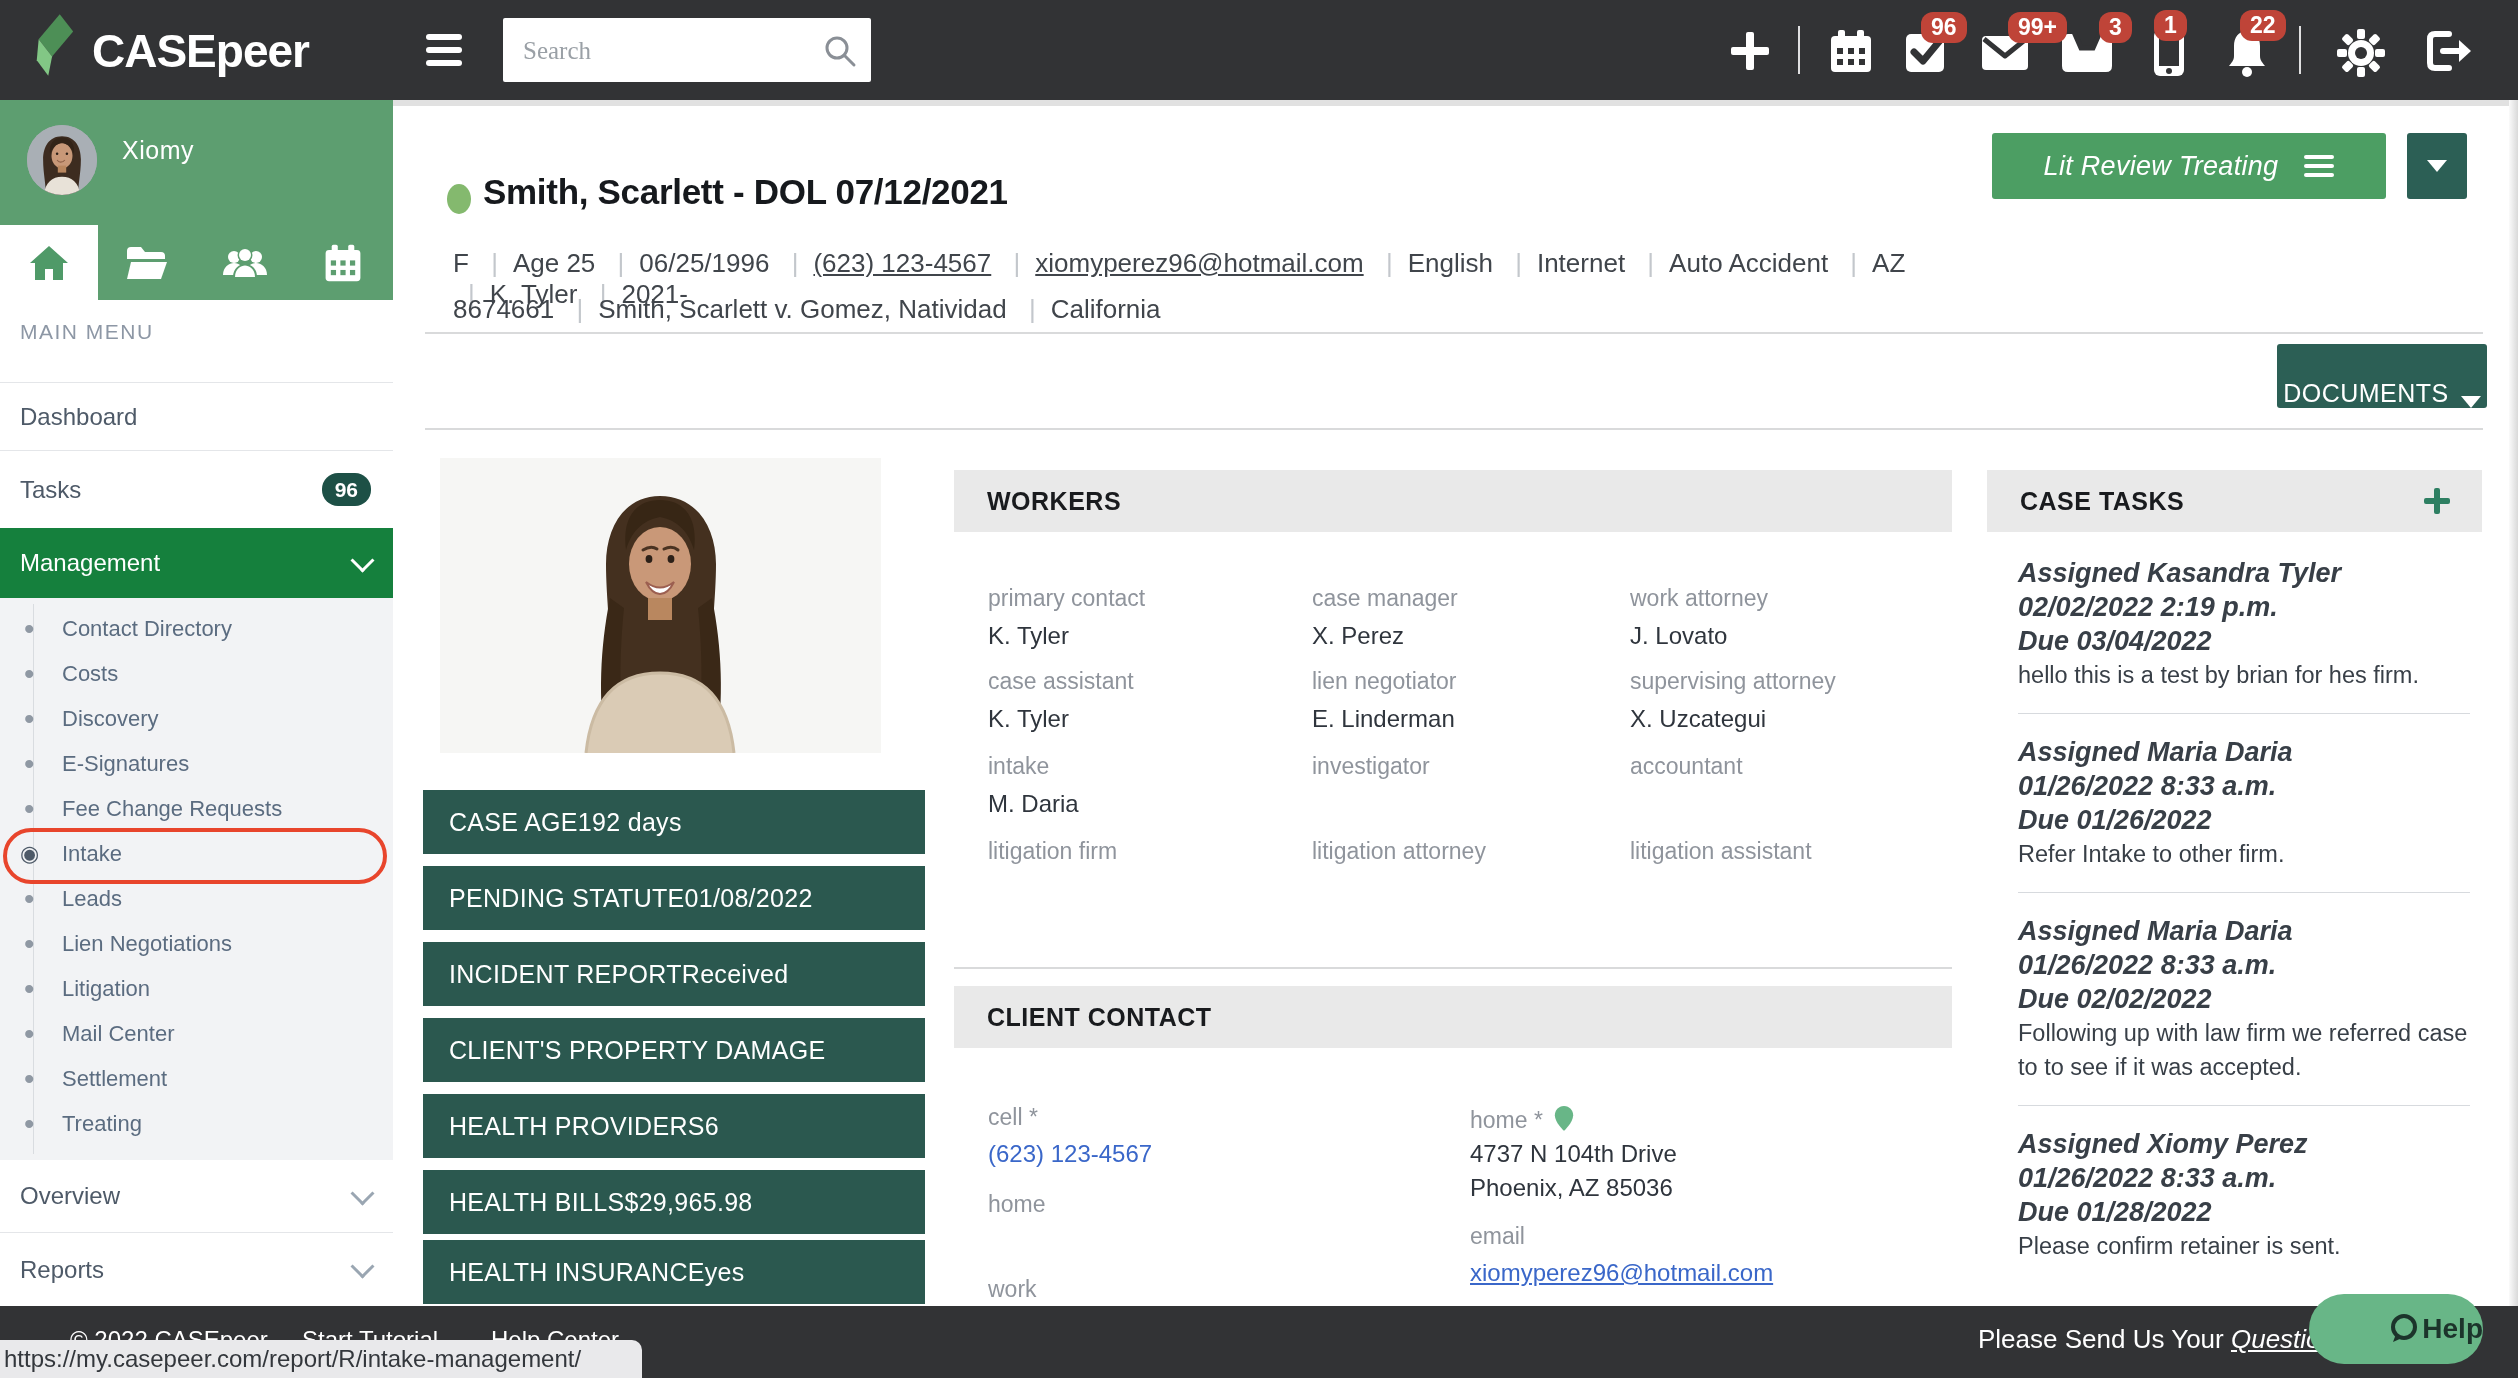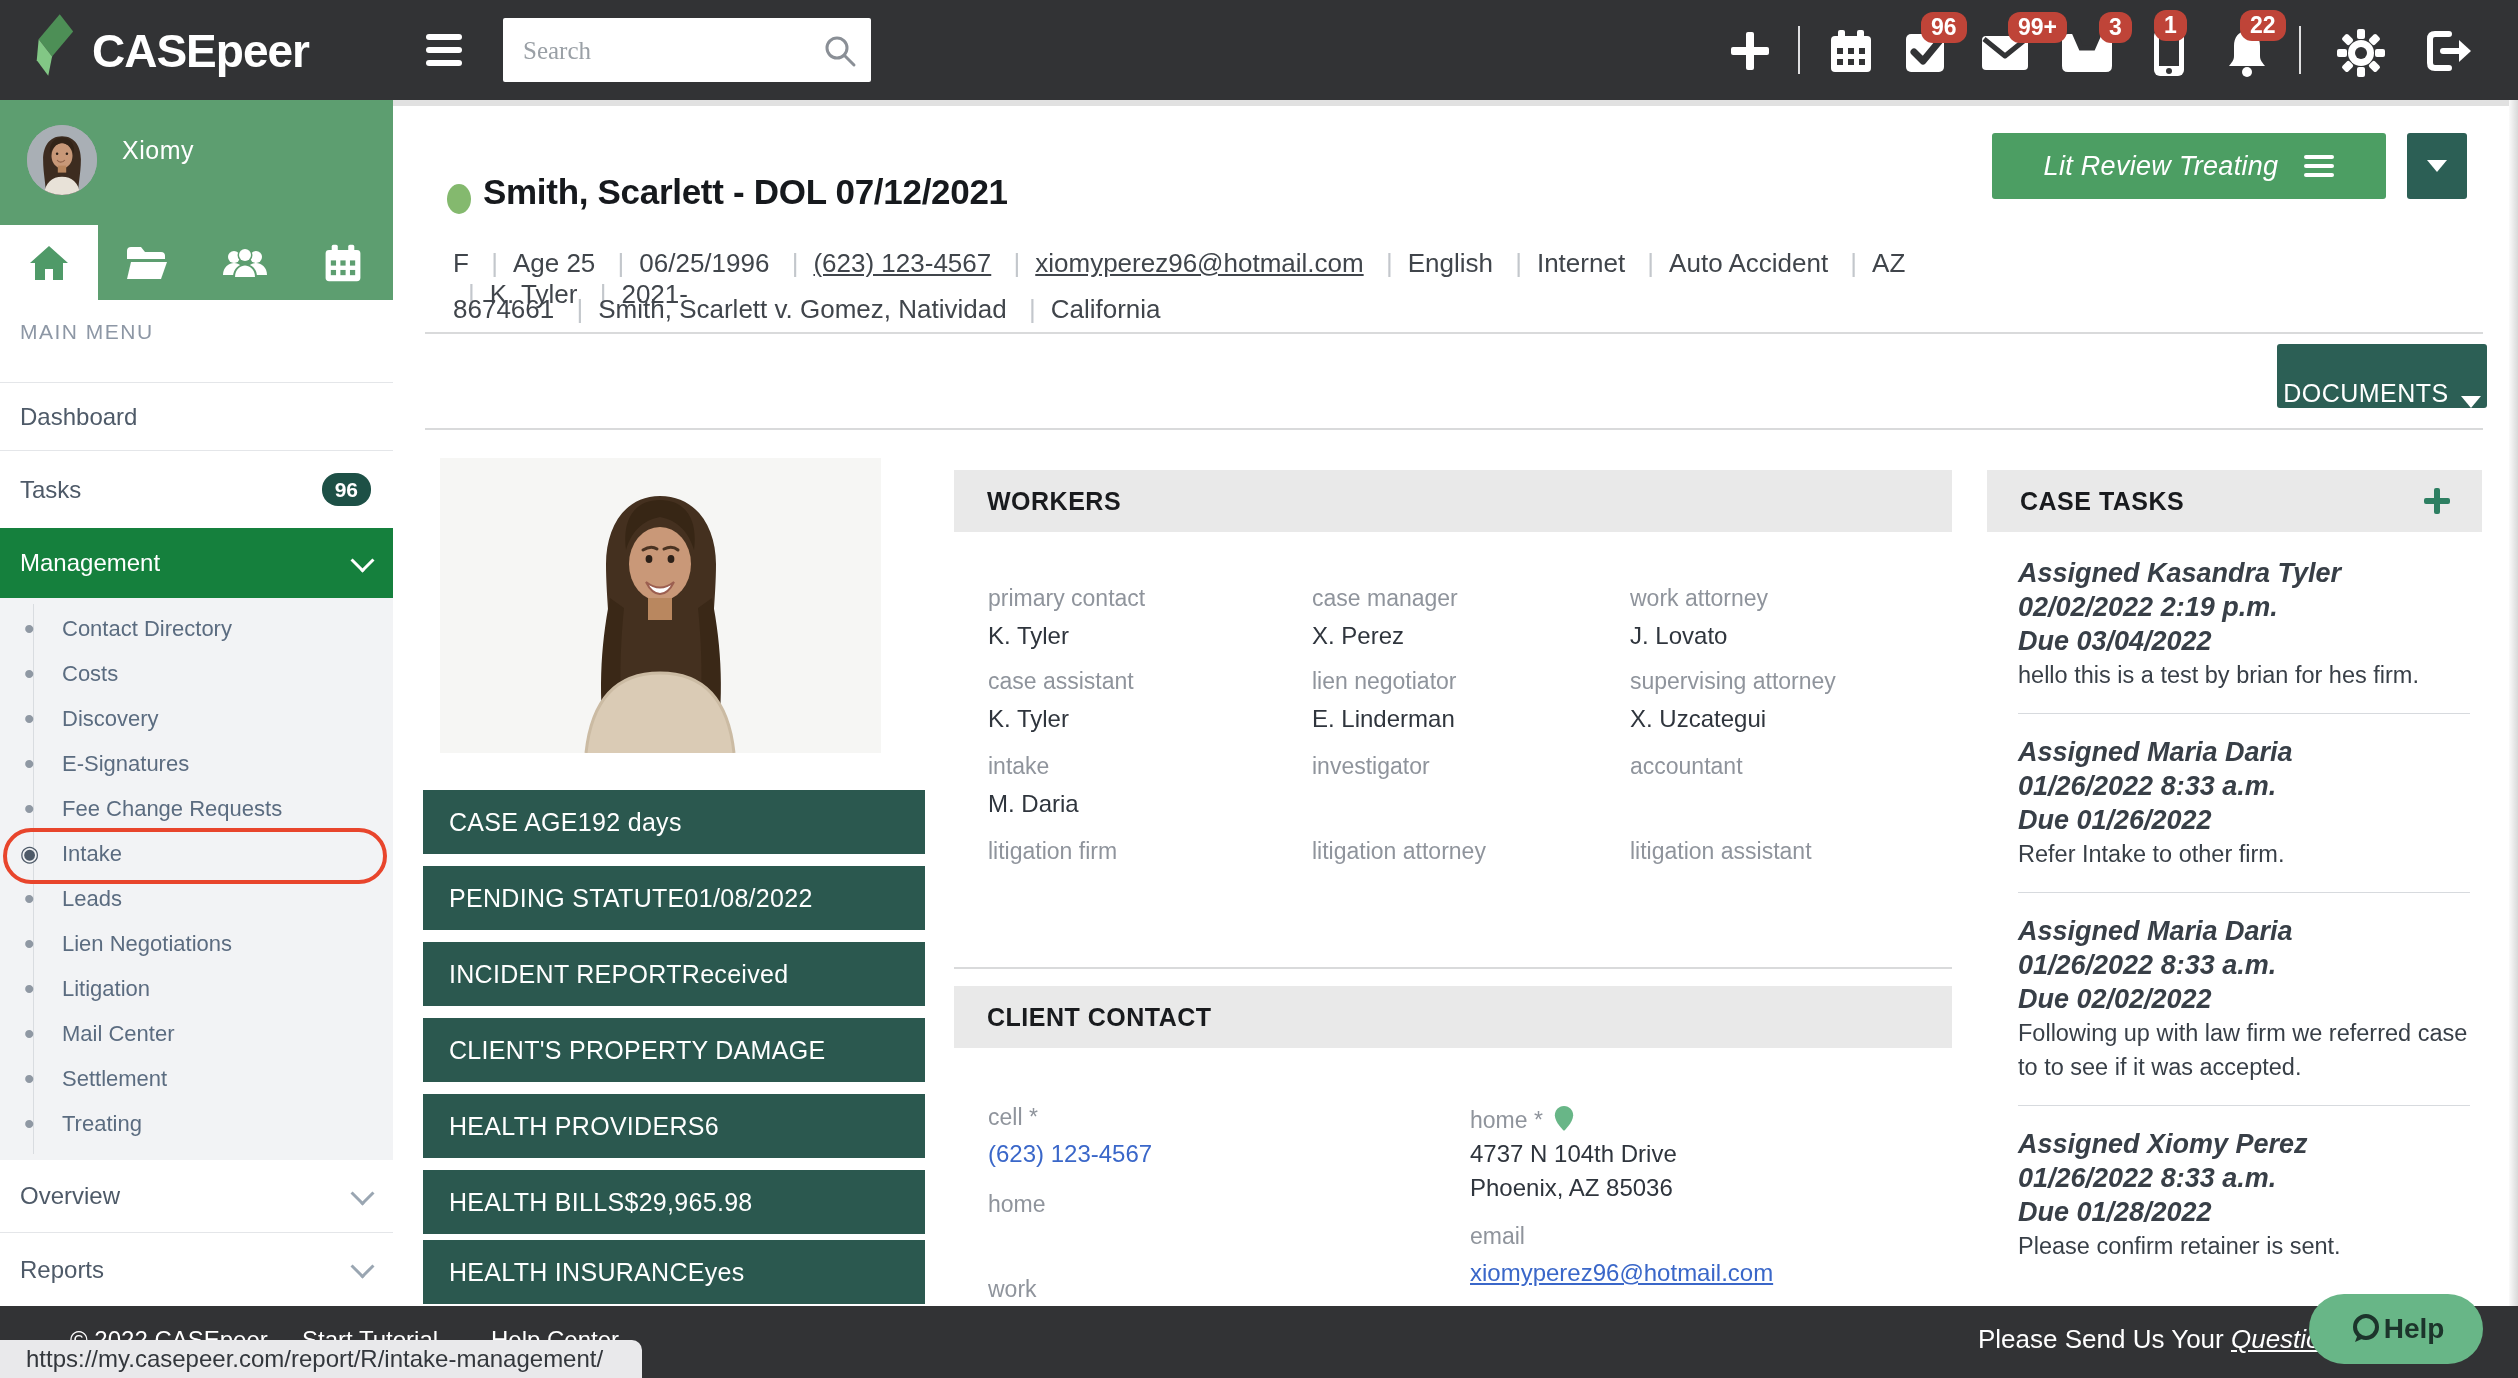--- a/index.html
+++ b/index.html
@@ -101,24 +101,24 @@
   .task .tl{font-size:27px;line-height:34px;font-weight:700;font-style:italic;color:#383f47;}
   .task .tb{font-size:23.5px;line-height:34px;color:#383f47;}
   .task-div{height:1px;background:#d7dade;margin:21px 0;}
 
   
   .footer{position:absolute;left:0;top:1306px;width:2518px;height:72px;background:#323335;z-index:4;color:#fff;}
   .f-link{position:absolute;top:20px;font-size:24px;color:#fff;cursor:pointer;}
   .f-msg{position:absolute;left:1978px;top:18px;font-size:26px;color:#fff;white-space:nowrap;}
   .f-msg .q{font-style:italic;text-decoration:underline;}
   .help-pill{position:absolute;left:2309px;top:1294px;width:174px;height:70px;background:#68b687;border-radius:35px;
-             display:flex;align-items:center;justify-content:center;z-index:6;cursor:pointer;}
+             display:flex;align-items:center;justify-content:flex-end;z-index:6;cursor:pointer;}
   .help-pill span{font-size:28px;font-weight:700;color:#1c342b;}
   .statuschip{position:absolute;left:0;top:1340px;width:642px;height:38px;background:#e9e9eb;border-radius:0 10px 0 0;
-              font-size:24px;color:#33373c;line-height:38px;padding-left:26px;box-sizing:border-box;z-index:7;}
+              font-size:24px;color:#33373c;line-height:38px;padding-left:4px;box-sizing:border-box;z-index:7;}
   .scrollhint{position:absolute;right:0;top:100px;width:9px;height:1278px;background:linear-gradient(to right,#fafafa,#d9d9d9);z-index:3;}
 </style>
 </head>
 <body>
 
 <div class="canvas">
 
   <header class="topbar">
     <svg class="logo-mark" viewBox="0 0 48 68">
       <polygon points="30,2 44,20 22,46 8,28" fill="#4d8f56"></polygon>

